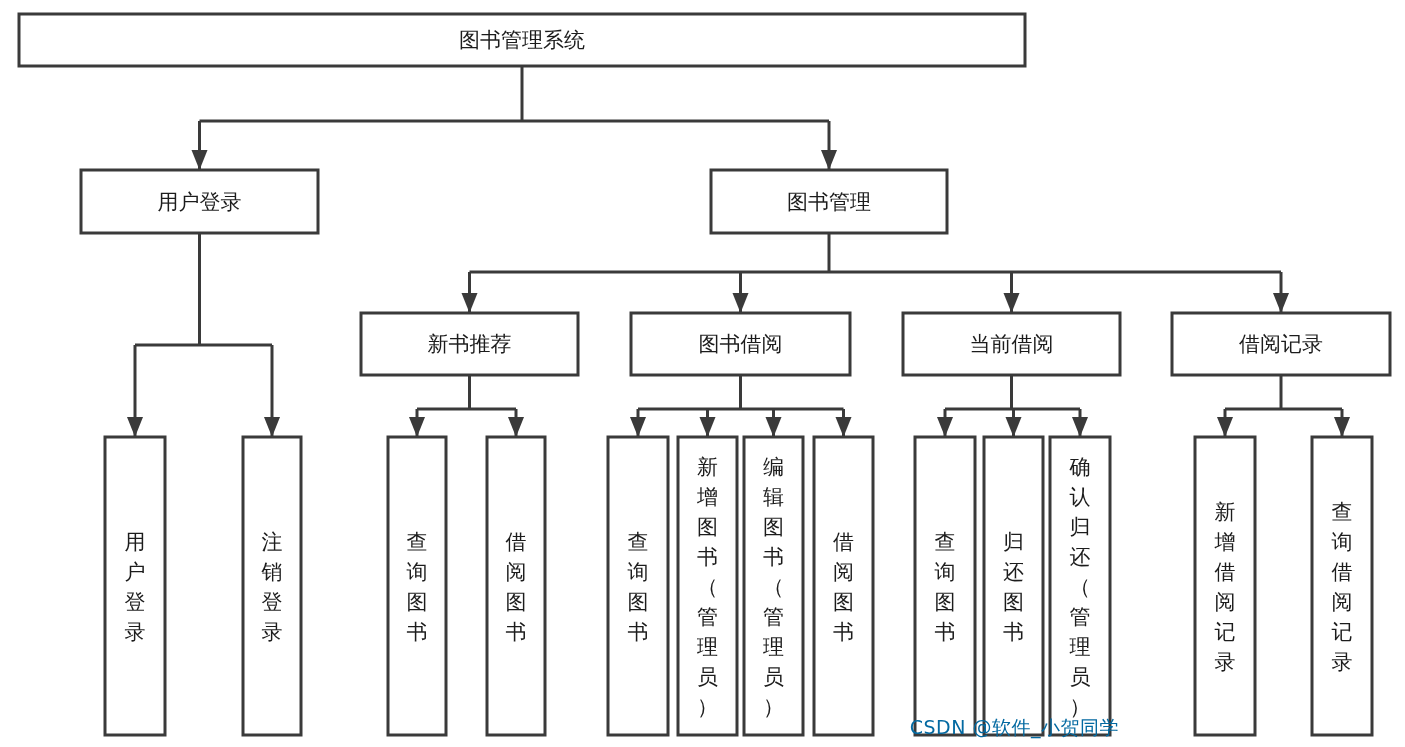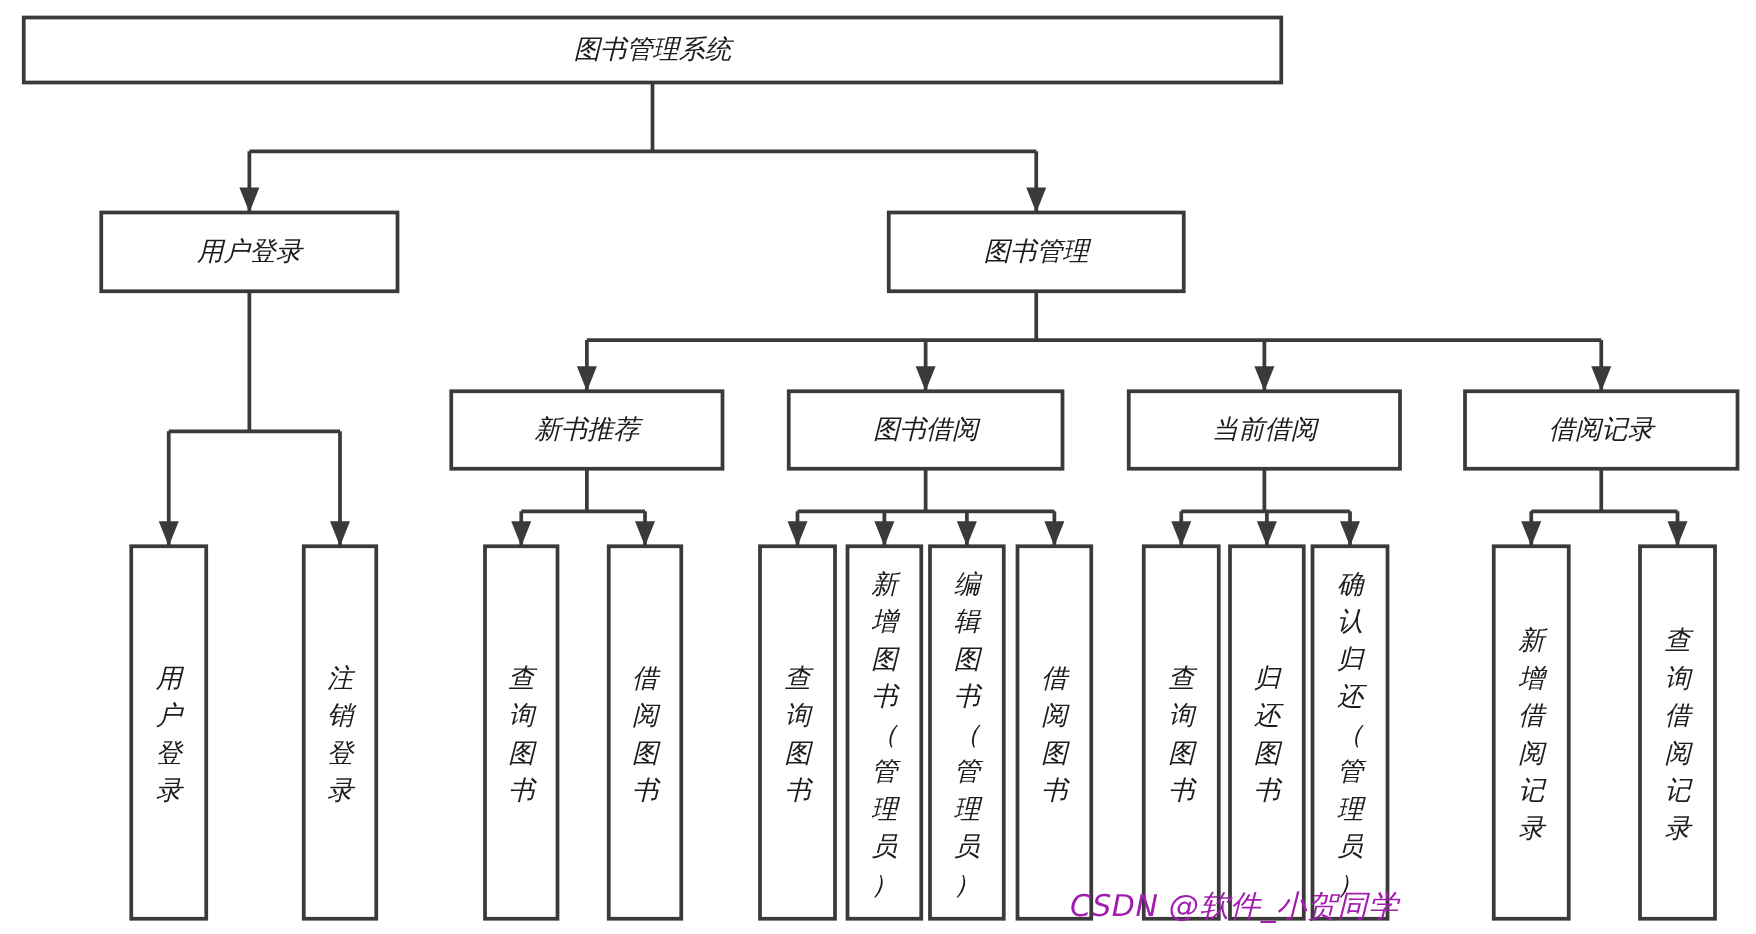--- a/index.html
+++ b/index.html
@@ -11,21 +11,20 @@
     width: 1405px;
     height: 747px;
     font-family: "DejaVu Sans", "Liberation Sans", sans-serif;
     overflow: hidden;
   }
   #diagram-root {
     position: relative;
     width: 1127px;
     height: 747px;
     background: #ffffff;
-    font-style: italic;
   }
   svg#flow {
     position: absolute;
     left: 0;
     top: 0;
     width: 1405px;
     height: 747px;
     display: block;
   }
   .node-rect {
@@ -54,22 +53,22 @@
     fill: #1c1c1c;
     font-family: "DejaVu Sans", "Liberation Sans", sans-serif;
     font-size: 21px;
     text-anchor: middle;
   }
   .watermark-text {
     position: absolute;
     right: 8px;
     bottom: 6px;
     font-family: "DejaVu Sans", "Liberation Sans", sans-serif;
-    font-size: 24px;
-    color: #a21caf;
+    font-size: 19px;
+    color: #0369a1;
     white-space: nowrap;
     letter-spacing: 0.5px;
     pointer-events: none;
   }
 </style>
 </head>
 <body>
 
 <div id="diagram-root">
   <svg id="flow" viewBox="0 0 1405 747">

